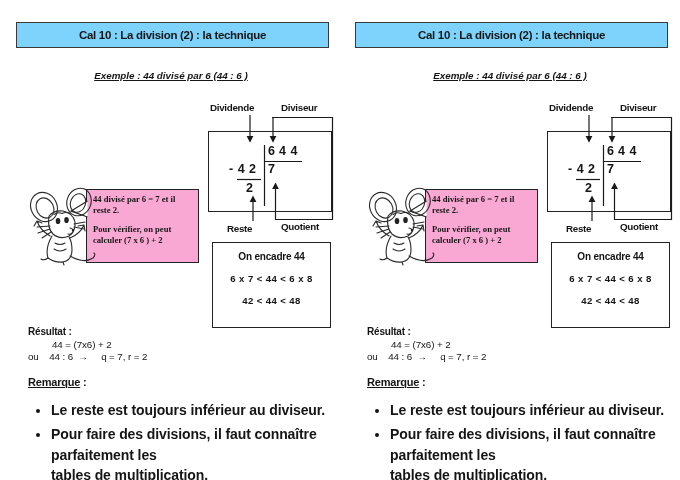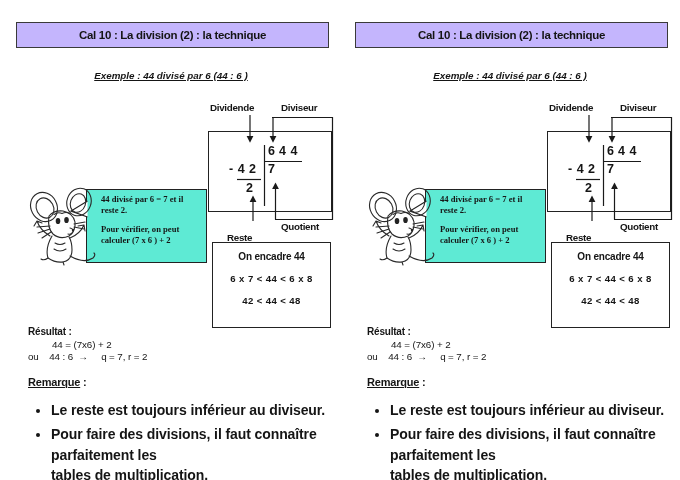--- a/index.html
+++ b/index.html
@@ -3,44 +3,44 @@
 <meta charset="utf-8">
 <style>
   html,body{margin:0;padding:0;background:#ffffff;}
   .canvas{position:relative;width:680px;height:480px;background:#ffffff;overflow:hidden;
           font-family:"Liberation Sans",sans-serif;color:#151515;}
   .sheet{position:absolute;top:0;left:0;width:340px;height:480px;}
   .sheet-right{left:339px;}
 
   .title-box{position:absolute;left:16px;top:22px;width:311px;height:24px;
              border:1.2px solid #3a3a3a;display:flex;align-items:center;justify-content:center;
-             font-weight:bold;font-size:11.5px;letter-spacing:-0.3px;background:#c4b5fd;}
+             font-weight:bold;font-size:11.5px;letter-spacing:-0.3px;background:#7dd3fc;}
 
   .exemple{position:absolute;left:20px;top:70px;width:302px;text-align:center;
            font-size:9.8px;font-weight:bold;font-style:italic;text-decoration:underline;}
 
   .lbl{position:absolute;font-size:9.8px;font-weight:bold;letter-spacing:-0.3px;}
   .pos-dividende{left:210px;top:102px;}
   .pos-diviseur{left:281px;top:102px;}
-  .pos-reste{left:227px;top:232px;}
+  .pos-reste{left:227px;top:223px;}
   .pos-quotient-lbl{left:281px;top:221px;}
 
   .division-frame{position:absolute;left:208px;top:131px;width:122px;height:79px;
                   border:1.3px solid #222;background:#fff;}
 
   .num{position:absolute;font-size:12.5px;font-weight:bold;letter-spacing:0.5px;line-height:1;}
   .pos-dividend{left:239px;top:145px;margin-left:40px;}
   .pos-divisor{left:268px;top:145px;}
   .pos-subtraction{left:229px;top:163px;}
   .pos-quotient{left:268px;top:163px;}
   .pos-remainder{left:246px;top:182px;}
 
   .bubble{position:absolute;left:86px;top:189px;width:103px;height:66px;border:1.4px solid #222;
-          padding:4px 2px 2px 14px;font-family:"Liberation Serif",serif;font-weight:bold;
-          font-size:8.6px;line-height:1.28;background:#5eead4;}
+          padding:4px 2px 2px 6px;font-family:"Liberation Serif",serif;font-weight:bold;
+          font-size:8.6px;line-height:1.28;background:#f9a8d4;}
   .bubble p{margin:0 0 8px 0;white-space:pre-line;}
 
   .encadre{position:absolute;left:212px;top:242px;width:117px;height:76px;border:1.3px solid #222;
            text-align:center;padding-top:8px;font-weight:bold;background:#fff;}
   .enc-title{font-size:10px;margin-bottom:11px;letter-spacing:-0.2px;}
   .enc-line{font-size:9.6px;margin-bottom:11px;letter-spacing:0.4px;}
 
   .result{position:absolute;left:28px;top:326px;}
   .res-heading{font-weight:bold;font-size:10px;margin-bottom:2px;letter-spacing:-0.2px;}
   .res-line{white-space:pre;font-size:9.8px;margin-bottom:1px;letter-spacing:-0.1px;}

